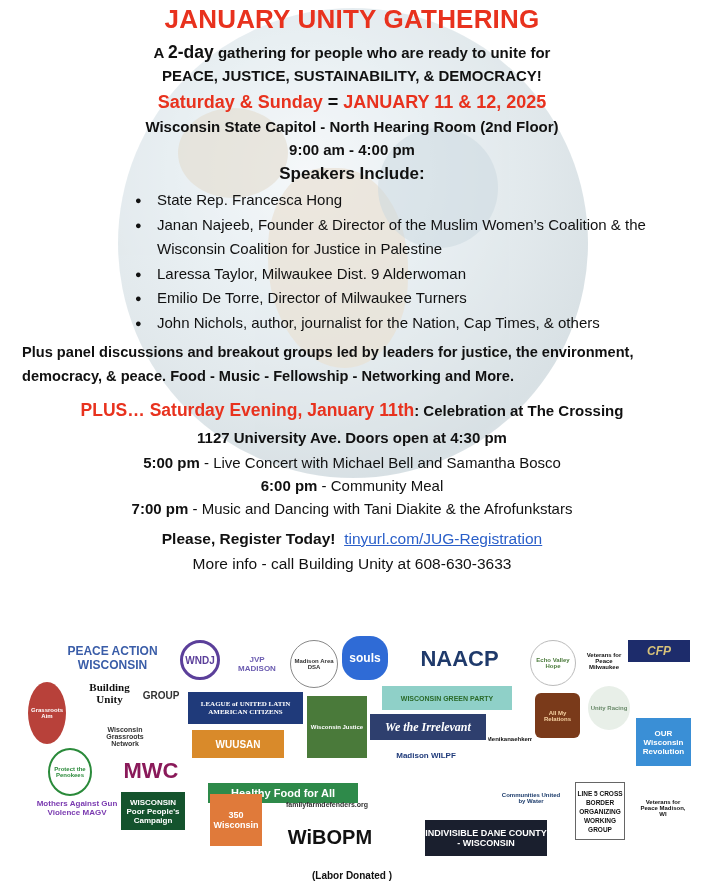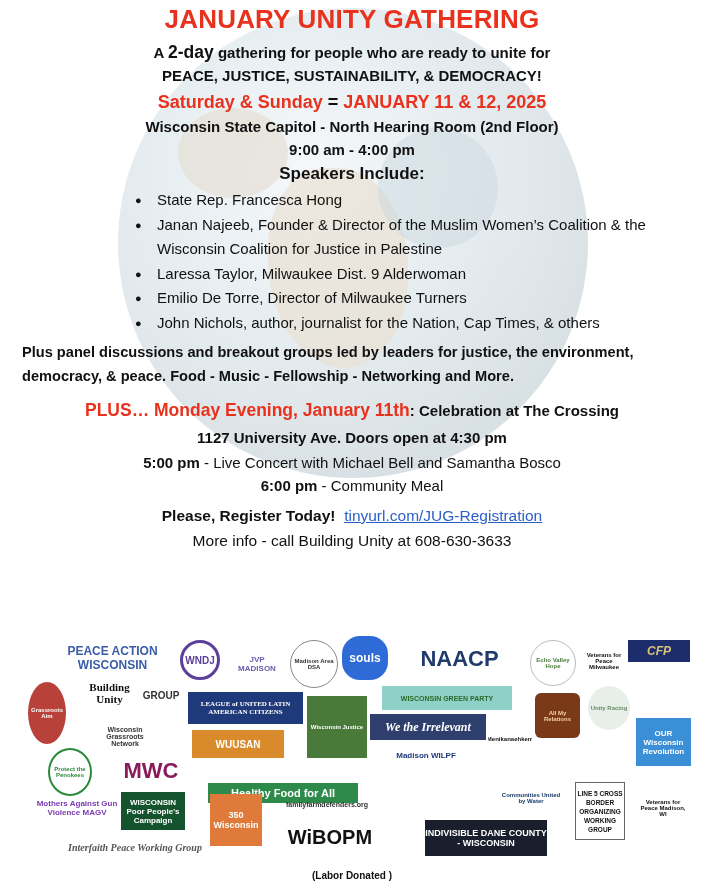--- a/index.html
+++ b/index.html
@@ -57,25 +57,26 @@
   <div class="center speakers">Speakers Include:</div>
   <ul class="spk">
     <li>State Rep. Francesca Hong</li>
     <li>Janan Najeeb, Founder &amp; Director of the Muslim Women’s Coalition &amp; the Wisconsin Coalition for Justice in Palestine</li>
     <li>Laressa Taylor, Milwaukee Dist. 9 Alderwoman</li>
     <li>Emilio De Torre, Director of Milwaukee Turners</li>
     <li>John Nichols, author, journalist for the Nation, Cap Times, &amp; others</li>
   </ul>
   <div class="para">Plus panel discussions and breakout groups led by leaders for justice, the environment, democracy, &amp; peace.  Food - Music - Fellowship - Networking and More.</div>
   <div class="center b plus">
-    <span class="red">PLUS…  Monday Evening, January 11th</span><span style="font-size:15px">: Celebration at The Crossing</span>
+    <span class="red">PLUS…  Saturday Evening, January 11th</span><span style="font-size:15px">: Celebration at The Crossing</span>
   </div>
   <div class="line center b" style="line-height:26px">1127 University Ave. Doors open at 4:30 pm</div>
   <div class="line center"><span class="b">5:00 pm</span><span> - Live Concert with Michael Bell and Samantha Bosco</span></div>
   <div class="line center"><span class="b">6:00 pm</span><span> - Community Meal</span></div>
+  <div class="line center"><span class="b">7:00 pm</span><span> - Music and Dancing with Tani Diakite &amp; the Afrofunkstars</span></div>
   <div class="line center" style="margin-top:6px;font-size:15.5px;line-height:26px">
     <span class="b">Please, Register Today!</span>&nbsp;
     <a class="link">tinyurl.com/JUG-Registration</a>
   </div>
   <div class="line center" style="font-size:15.5px;line-height:24px">More info - call Building Unity at 608-630-3633</div>
 </div>
 
 <div class="logos">
   <div class="logo" style="left:55px;top:14px;width:115px;height:28px;color:#3a5da8;font-size:12px">PEACE ACTION WISCONSIN</div>
   <div class="logo" style="left:180px;top:10px;width:40px;height:40px;border:3px solid #5b3f9a;border-radius:50%;color:#5b3f9a;font-size:10px">WNDJ</div>
@@ -105,16 +106,15 @@
   <div class="logo" style="left:208px;top:153px;width:150px;height:20px;background:#2e8a4a;color:#fff;font-size:11px">Healthy Food for All</div>
   <div class="logo" style="left:36px;top:160px;width:82px;height:36px;color:#7a3ab0;font-size:8px">Mothers Against Gun Violence MAGV</div>
   <div class="logo" style="left:121px;top:162px;width:64px;height:38px;background:#14532d;color:#fff;font-size:8px">WISCONSIN Poor People's Campaign</div>
   <div class="logo" style="left:210px;top:164px;width:52px;height:52px;background:#e07a3a;color:#fff;font-size:9px">350 Wisconsin</div>
   <div class="logo" style="left:272px;top:160px;width:110px;height:28px;color:#333;font-size:7px">familyfarmdefenders.org</div>
   <div class="logo" style="left:285px;top:192px;width:90px;height:30px;color:#111;font-size:20px">WiBOPM</div>
   <div class="logo" style="left:425px;top:190px;width:122px;height:36px;background:#1a1f2e;color:#fff;font-size:9px">INDIVISIBLE DANE COUNTY - WISCONSIN</div>
   <div class="logo" style="left:500px;top:150px;width:62px;height:36px;color:#1a3a6a;font-size:6px">Communities United by Water</div>
   <div class="logo" style="left:575px;top:152px;width:50px;height:58px;border:1px solid #666;color:#111;font-size:6.5px;line-height:9px">LINE 5 CROSS BORDER ORGANIZING WORKING GROUP</div>
   <div class="logo" style="left:638px;top:152px;width:50px;height:52px;color:#111;font-size:6px">Veterans for Peace Madison, WI</div>
-  <div class="logo" style="left:55px;top:205px;width:160px;height:24px;color:#555;font-size:10px;font-style:italic;font-family:'Liberation Serif',serif">Interfaith Peace Working Group</div>
 </div>
 
 <div class="footer">(Labor Donated )</div>
 
 </body></html>

